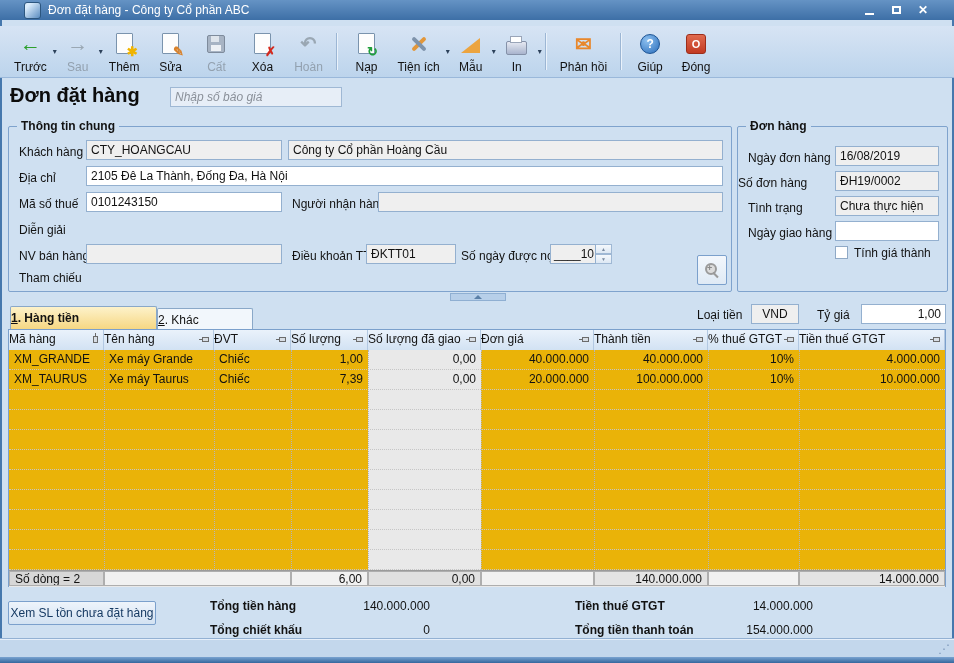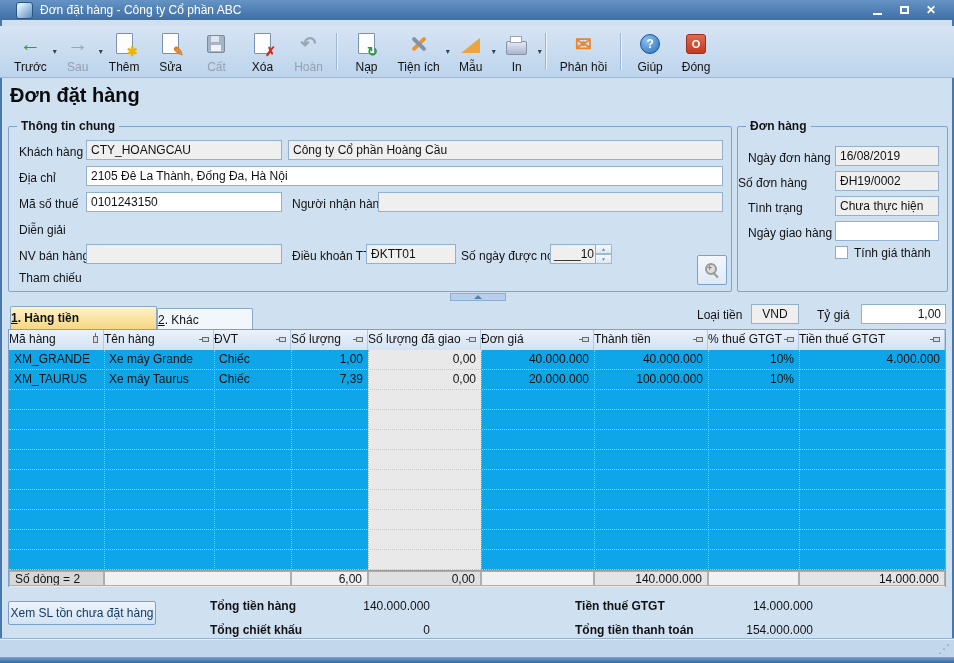--- a/index.html
+++ b/index.html
@@ -2,21 +2,21 @@
 <html><head>
 <meta charset="utf-8">
 <style>
   html,body{margin:0;padding:0;background:#9db8d8}
   .win{position:relative;width:954px;height:663px;overflow:hidden;
        font-family:"Liberation Sans",sans-serif;font-size:12px;color:#121212;
        background:#cfe0f1;box-shadow:inset 0 0 0 2px #4678ad}
 
   
   .titlebar{position:absolute;top:0;left:0;right:0;height:20px;
-    background:linear-gradient(#6593c4,#3d6fa6);color:#fff;display:flex;align-items:center;padding:0 16px;box-sizing:border-box}
+    background:linear-gradient(#6593c4,#3d6fa6);color:#fff;display:flex;align-items:center;padding:0 24px;box-sizing:border-box}
   .appicon{width:15px;height:15px;border-radius:3px;margin-right:7px;
     background:linear-gradient(135deg,#d9ebfb 20%,#5a8cc0);border:1px solid #2c567f}
   .wbtns{margin-left:auto;display:flex;gap:13px;align-items:center}
   .wbtn{color:#fff;cursor:default;display:flex;align-items:center;justify-content:center;width:14px;height:14px}
   .mi{width:9px;height:2px;background:#fff;margin-top:7px}
   .ma{width:9px;height:8px;border:2px solid #fff;box-sizing:border-box}
   .cl{font-size:12px;font-weight:bold}
 
   
   .toolbar{position:absolute;top:26px;left:0;right:0;height:52px;
@@ -86,21 +86,21 @@
   .grid{position:absolute;left:8px;top:329px;width:938px;height:258px;background:#fff;
     border:1px solid #7ba0cc;box-sizing:border-box}
   .c0{left:0;width:95px}.c1{left:95px;width:110px}.c2{left:205px;width:77px}.c3{left:282px;width:77px}
   .c4{left:359px;width:113px}.c5{left:472px;width:113px}.c6{left:585px;width:114px}.c7{left:699px;width:91px}
   .c8{left:790px;width:146px}
   .ghead{position:absolute;top:0;left:0;right:0;height:20px;background:linear-gradient(#eaf2fb,#d2e2f3);border-bottom:1px solid #9db9da}
   .hcell{position:absolute;top:0;height:20px;line-height:19px;text-align:left;border-right:1px solid #b3c9e2;box-sizing:border-box}
   .pin{position:absolute;right:4px;top:7px;width:7px;height:5px;border:1px solid #6b6b6b;background:#d7dde4;box-sizing:border-box}
   .pin:before{content:"";position:absolute;left:-4px;top:1px;width:3px;height:1px;background:#6b6b6b}
   .pin.v{transform:rotate(90deg)}
-  .gbody{position:absolute;top:20px;left:0;right:0;height:220px;background:#0ea5e9}
+  .gbody{position:absolute;top:20px;left:0;right:0;height:220px;background:#eab308}
   .colgray{position:absolute;left:359px;width:113px;top:0;height:100%;background:#e9e9e9}
   .vl{position:absolute;top:0;height:100%;border-left:1px dotted #b5b5b5}
   .hl{position:absolute;left:0;right:0;border-top:1px dotted #c6c6c6}
   .cell{position:absolute;height:20px;line-height:19px;padding:0 5px;box-sizing:border-box;white-space:nowrap;overflow:hidden}
   .gsum{position:absolute;left:0;right:0;top:240px;height:16px;background:#e9e9e9;border-top:1px solid #9b9b9b}
   .scell{position:absolute;top:0;height:15px;line-height:14px;box-sizing:border-box;border:1px solid #aeaeae;
     background:#eeeeee;padding:0 5px;white-space:nowrap;overflow:hidden}
 
   
   .btnstock{position:absolute;left:8px;top:601px;width:148px;height:24px;line-height:22px;text-align:center;
@@ -228,20 +228,23 @@
     </div>
     <div class="titem">
       <span class="i">
           <span class="power">O</span>
         </span>
       <span class="lbl">Đóng</span>
     </div>
   </div>
 
   <div class="ptitle">Đơn đặt hàng</div>
+  <div class="inp quote" style="left:170px;top:87px;width:172px">
+    <span class="ph">Nhập số báo giá</span>
+  </div>
 
   <div class="group" style="left:8px;top:126px;width:722px;height:164px">
     <span class="legend">Thông tin chung</span>
     <span class="flabel" style="left:10px;top:15px">Khách hàng</span>
     <div class="inp ro" style="left:279px;top:13px;width:435px">Công ty Cổ phần Hoàng Cầu</div>
     <div class="inp ro" style="left:77px;top:13px;width:196px">CTY_HOANGCAU</div>
     <span class="flabel" style="left:10px;top:41px">Địa chỉ</span>
     <div class="inp" style="left:77px;top:39px;width:637px">2105 Đê La Thành, Đống Đa, Hà Nội</div>
     <span class="flabel" style="left:10px;top:67px">Mã số thuế</span>
     <div class="inp" style="left:77px;top:65px;width:196px">0101243150</div>
@@ -337,20 +340,21 @@
       <div class="cell c8 right" style="top:0">4.000.000</div>
 
       <div class="cell c0" style="top:20px">XM_TAURUS</div>
       <div class="cell c1" style="top:20px">Xe máy Taurus</div>
       <div class="cell c2" style="top:20px">Chiếc</div>
       <div class="cell c3 right" style="top:20px">7,39</div>
       <div class="cell c4 right" style="top:20px">0,00</div>
       <div class="cell c5 right" style="top:20px">20.000.000</div>
       <div class="cell c6 right" style="top:20px">100.000.000</div>
       <div class="cell c7 right" style="top:20px">10%</div>
+      <div class="cell c8 right" style="top:20px">10.000.000</div>
     </div>
     <div class="gsum">
       <div class="scell c0" style="background:#d7d7d7">Số dòng = 2</div>
       <div class="scell" style="left:95px;width:187px;background:#f1f1f1"></div>
       <div class="scell c3 right" style="background:#f1f1f1">6,00</div>
       <div class="scell c4 right" style="background:#e0e0e0">0,00</div>
       <div class="scell c5" style="background:#f1f1f1"></div>
       <div class="scell c6 right" style="background:#e4e4e4">140.000.000</div>
       <div class="scell c7" style="background:#f1f1f1"></div>
       <div class="scell c8 right" style="background:#e4e4e4">14.000.000</div>

